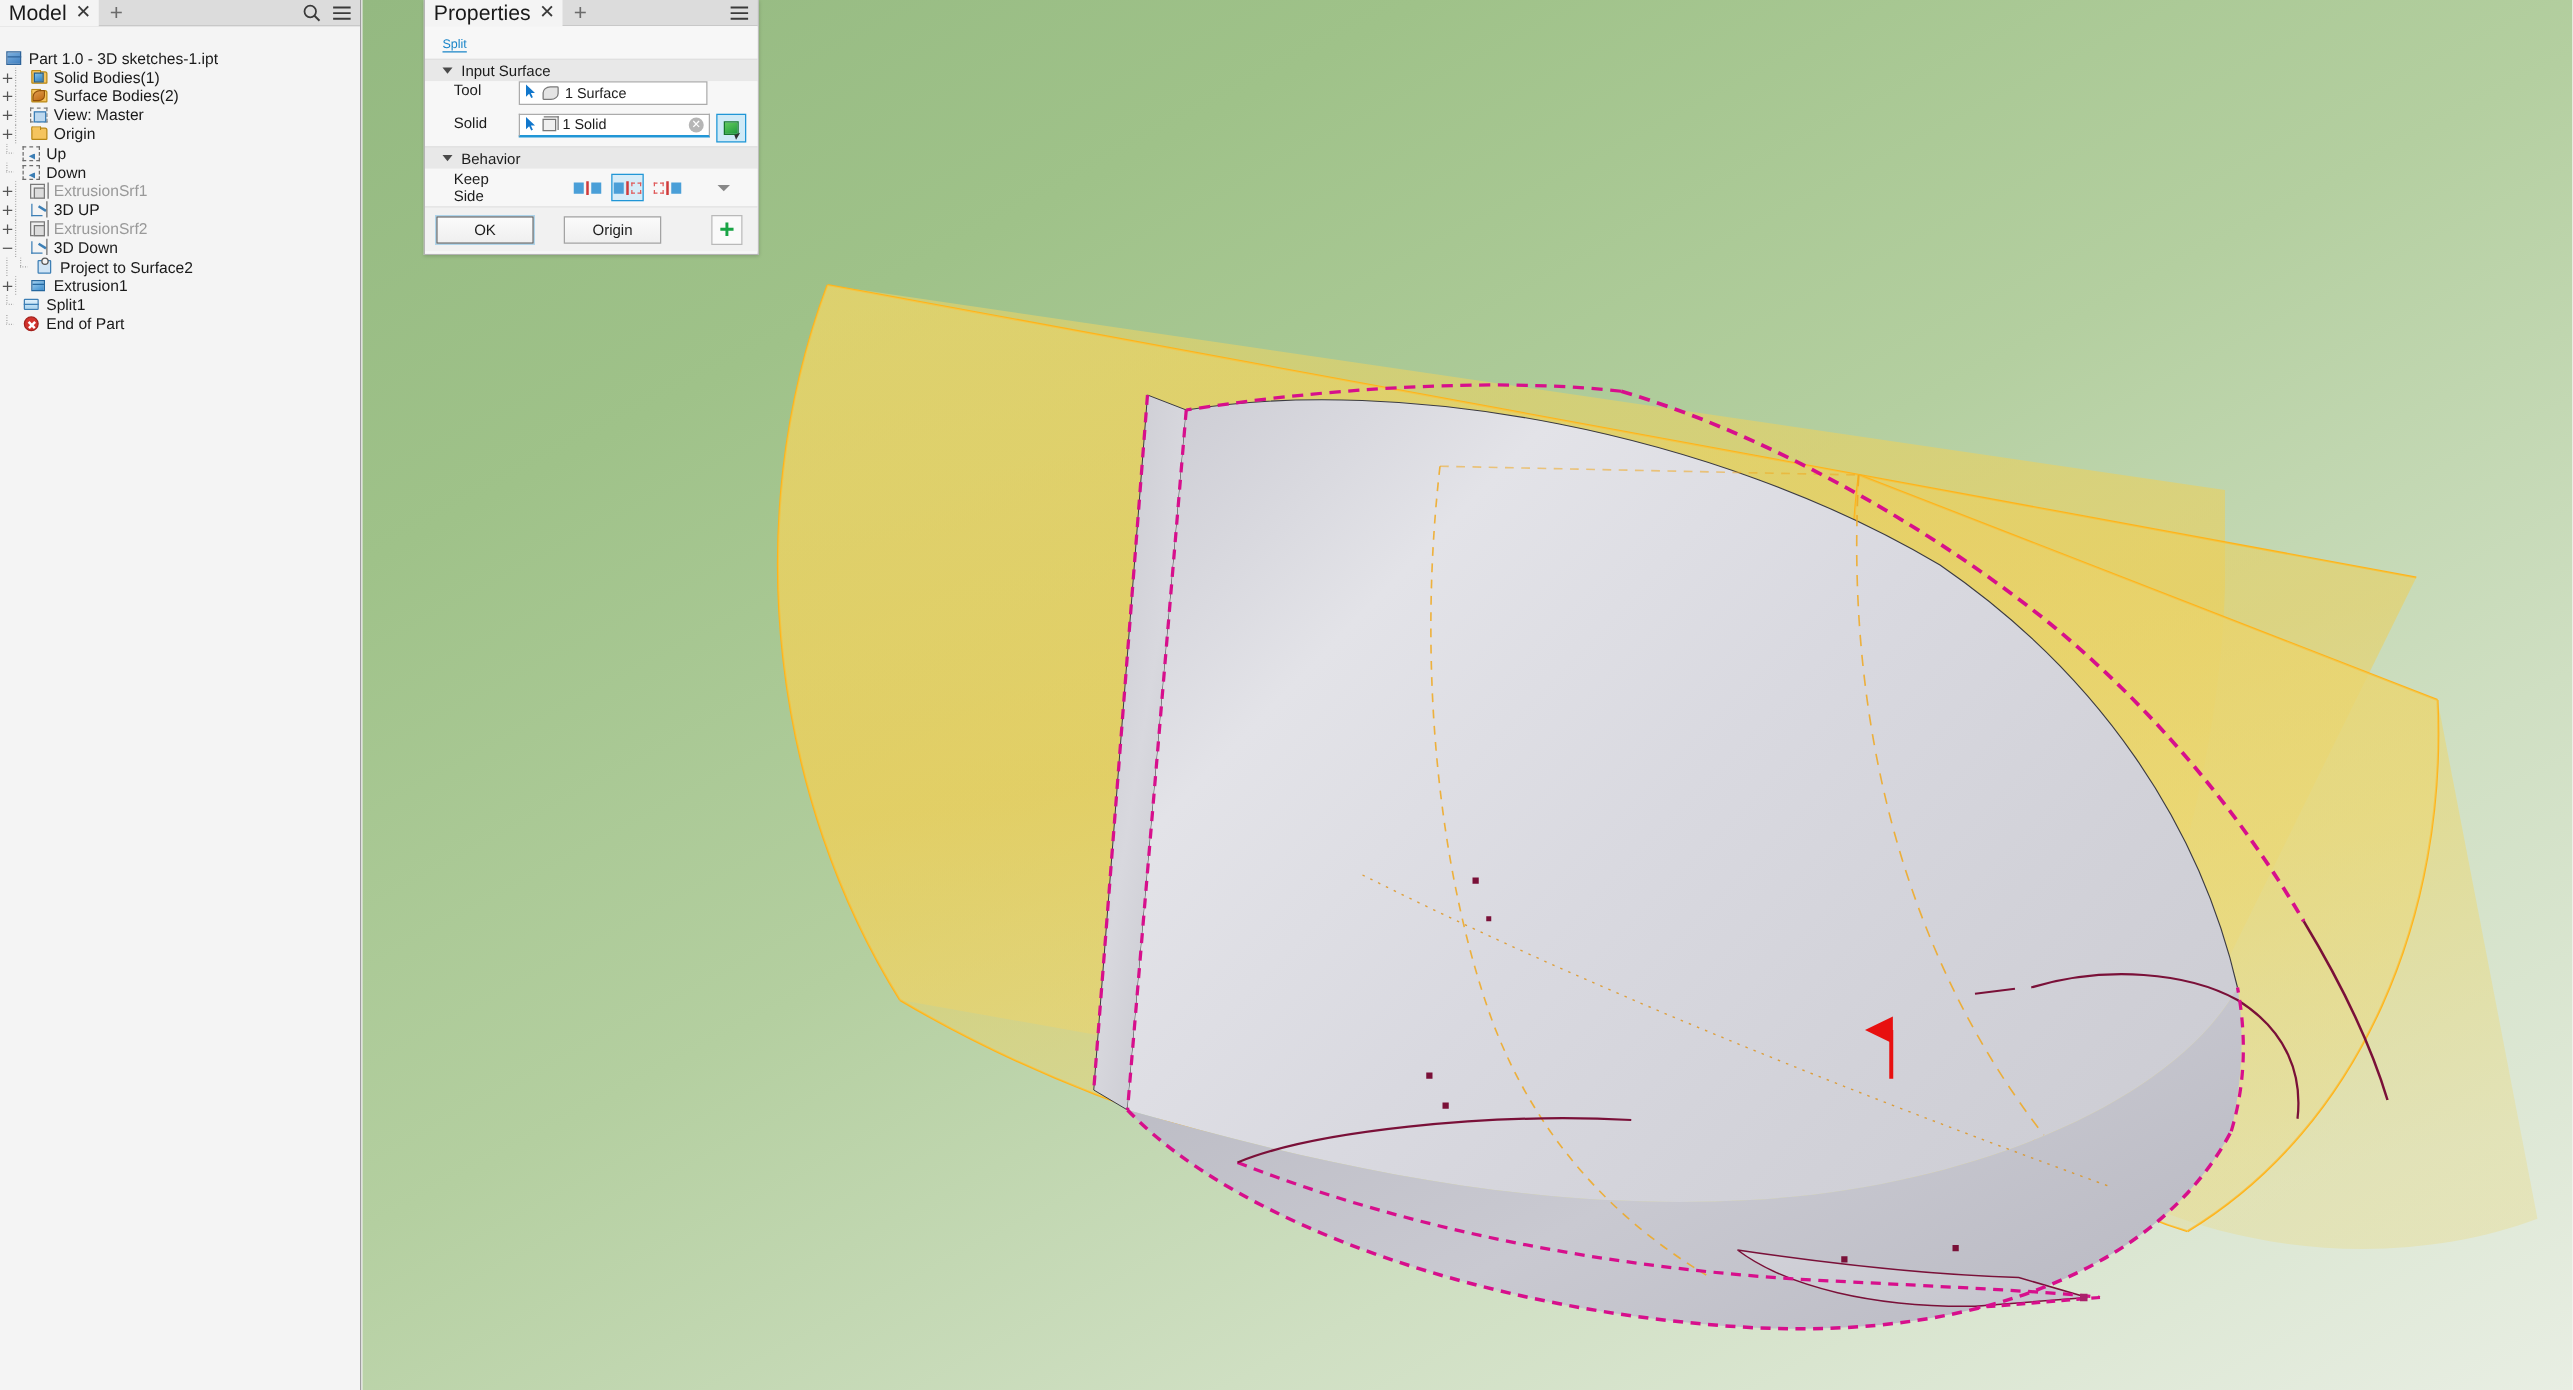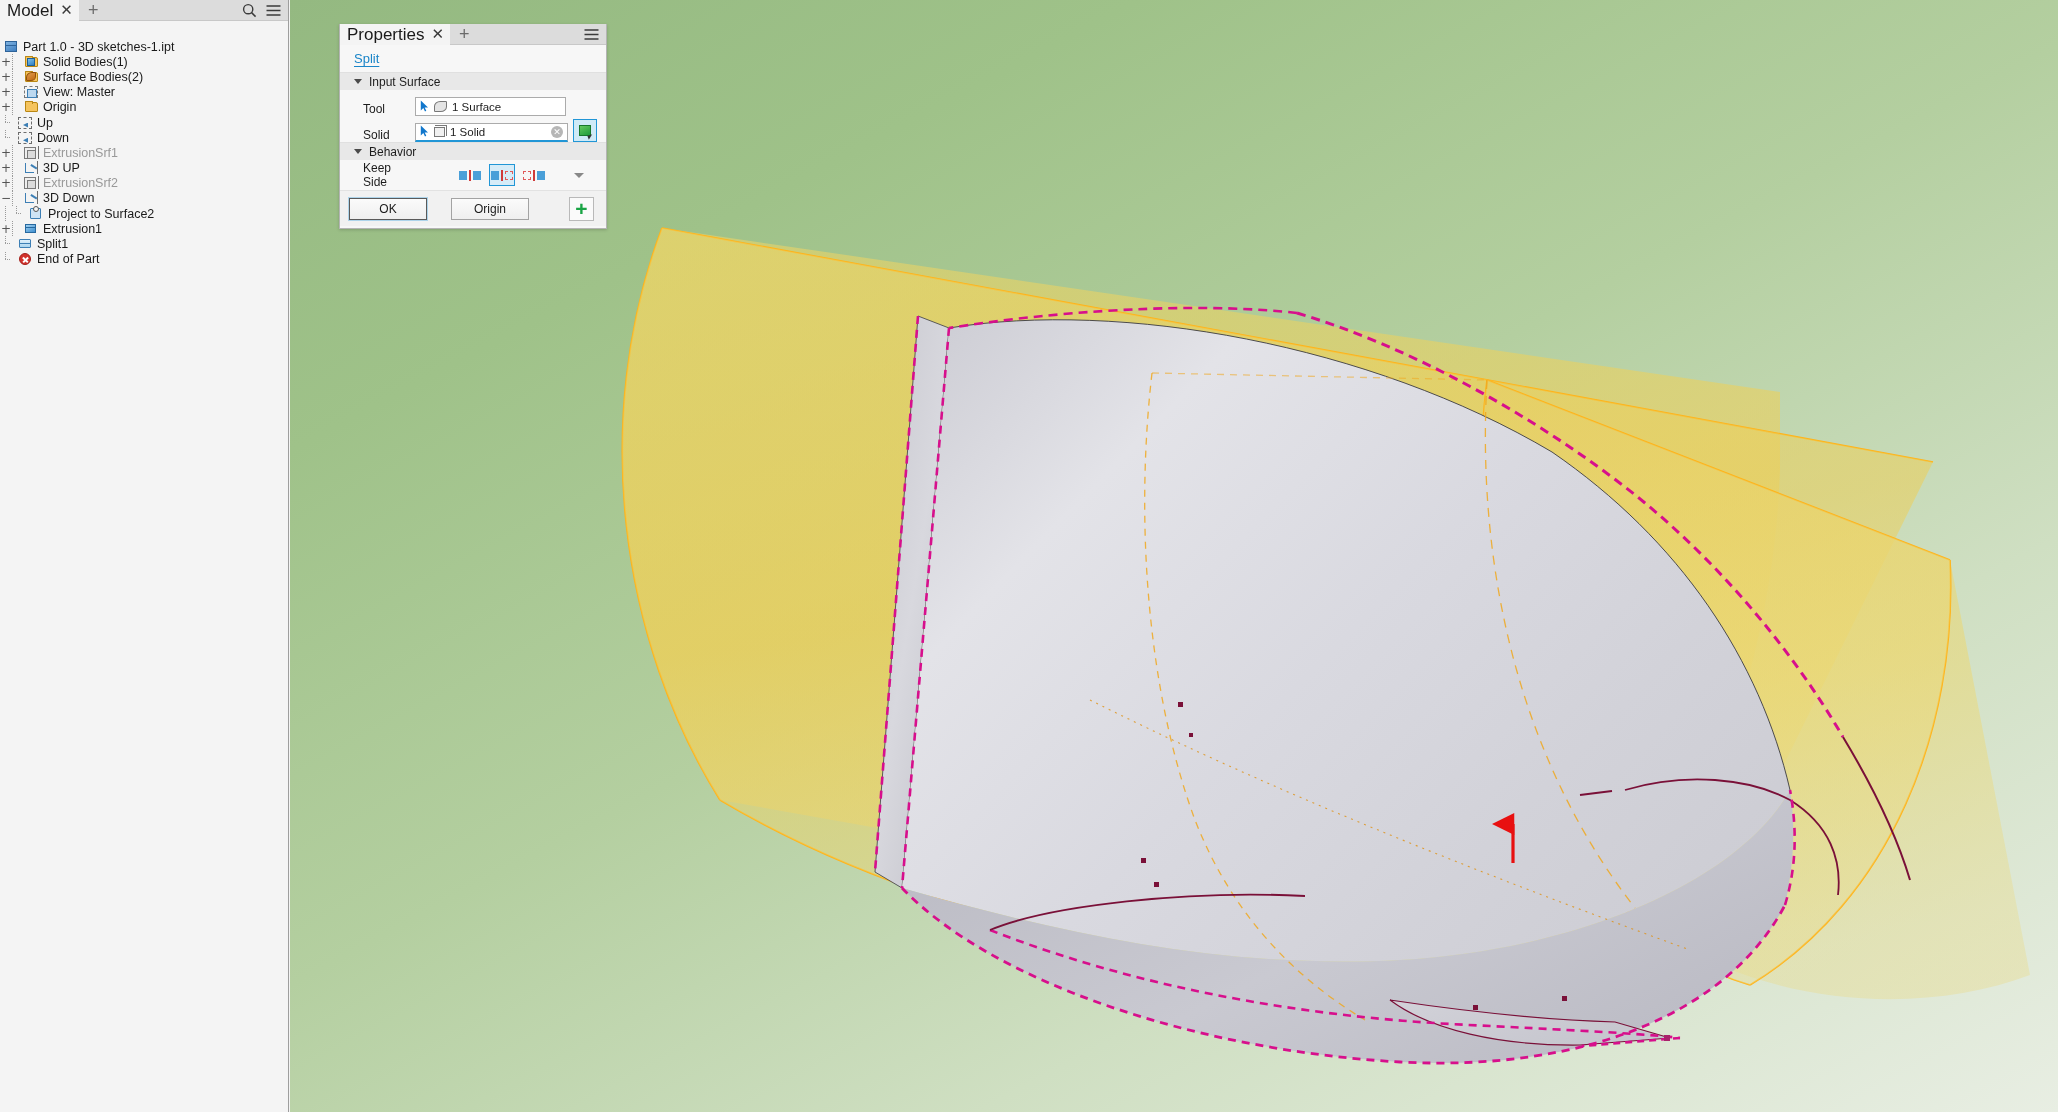--- a/index.html
+++ b/index.html
@@ -167,43 +167,43 @@
   #viewport svg { position:absolute; left:0; top:0; }
 
   
   #props {
     position: absolute; left: 339px; top: 0;
     width: 268px;
     background: #f1f1f1;
     border: 1px solid #b4b4b4;
     border-top: none;
     box-shadow: 0 1px 3px rgba(0,0,0,.18);
-    font-size: 12px; color: #1c1c1c; margin-top: 24px;
+    font-size: 12px; color: #1c1c1c;
   }
   #props-tabbar {
     height: 21px; background:#dcdcdc; display:flex; align-items:center;
     border-bottom: 1px solid #c8c8c8;
   }
   #props-body { background:#f7f7f7; padding-bottom: 2px;}
   .props-cmd {
     padding: 6px 0 6px 14px; background:#f7f7f7;
   }
   .props-cmd a {
-    color:#1a85c8; font-size:13px; text-decoration: underline;
+    color:#1a85c8; font-size:10px; text-decoration: underline;
     text-underline-offset: 3px; cursor:pointer; padding-right: 8px;
   }
   .section-hdr {
     background:#e8e8e8; height:18px; display:flex; align-items:center;
     gap:7px; padding-left:14px; font-size:12px; color:#1c1c1c;
     border-top:1px solid #e0e0e0;
   }
   .caret { width:0;height:0;border-left:4px solid transparent;
     border-right:4px solid transparent;border-top:5px solid #4a4a4a;}
   .prow {
-    display:flex; align-items:flex-end; height:26px; padding-left:23px;
+    display:flex; align-items:flex-start; height:26px; padding-left:23px;
     gap:0; background:#f7f7f7;
   }
   .plabel { width:52px; font-size:12px; color:#1c1c1c;}
   .selbox {
     flex:1; height:19px; background:#fff; border:1px solid #ababab;
     display:flex; align-items:center; gap:5px; padding:0 4px;
     position:relative; font-size:11.5px; color:#1c1c1c;
   }
   .selbox.active { border-bottom:2px solid #2196d6; }
   .glyph-surface{

